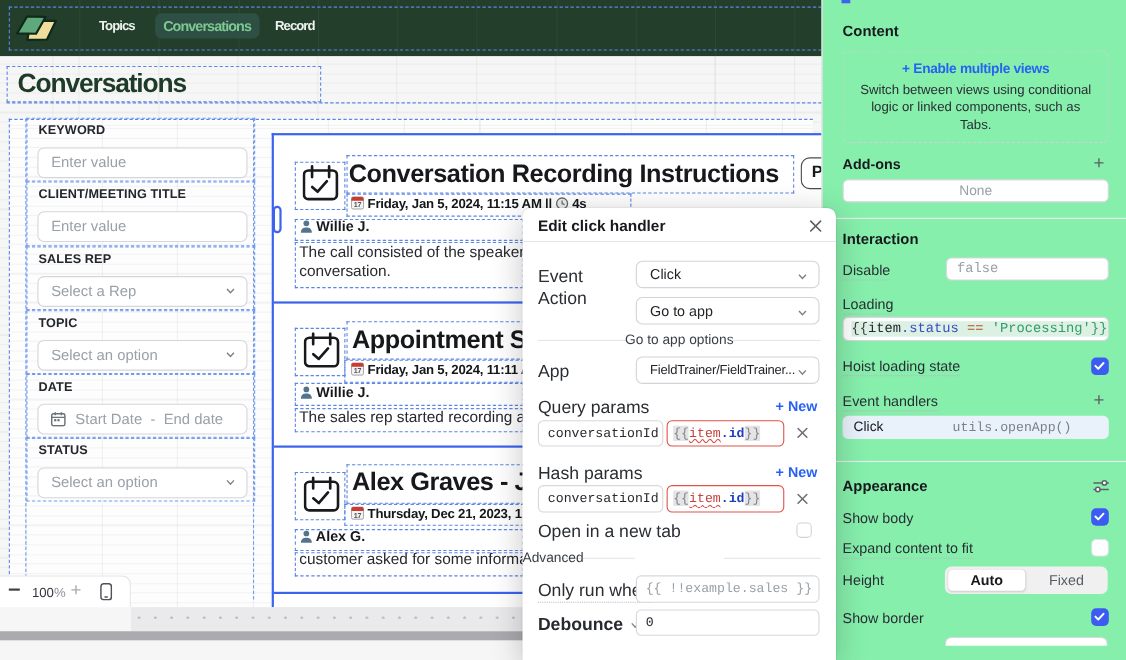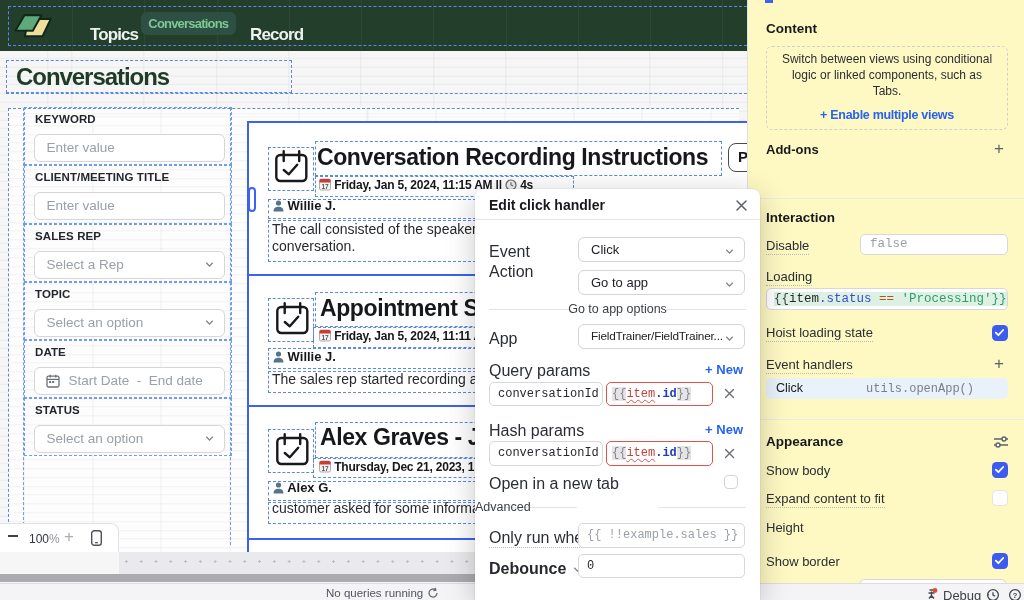--- a/index.html
+++ b/index.html
@@ -9,21 +9,21 @@
 #stage { position:relative; width:1024px; height:600px; overflow:hidden; }
 
 
 #canvas { left:0; top:0; width:747px; height:600px; background:#f6f6f7; overflow:hidden; }
 
 
 #hdr { left:0; top:0; width:747px; height:51px; background:#233f2b; }
 #hdr .gridv { position:absolute; top:0; bottom:0; width:1px; background:rgba(255,255,255,0.045); }
 #hdrsel { left:8px; top:6px; width:739px; height:40px;
   border-top:1px dashed #5b87e5; border-bottom:1px dashed #5b87e5; border-left:1px dashed #5b87e5; }
-.tab { position:absolute; top:12px; height:46px; line-height:46px; color:#eef2ee; font-weight:700; font-size:17px; letter-spacing:-0.9px; }
+.tab { position:absolute; top:0; height:46px; line-height:46px; color:#eef2ee; font-weight:700; font-size:12px; letter-spacing:-0.9px; }
 #tabpill { left:140.5px; top:11.5px; width:95.5px; height:23px; background:#2e5044; border-radius:6px; }
 #tabconv { width:95.5px; text-align:center; color:#7ec892; line-height:23px; top:11.5px; left:140.5px; height:23px; position:absolute; font-weight:700; font-size:13px; letter-spacing:-0.8px;}
 
 
 #cbody { left:0; top:51px; width:747px; height:501px; overflow:hidden;
   background-image:
     repeating-linear-gradient(to bottom, rgba(0,0,0,0.038) 0 1px, transparent 1px 8.8px),
     repeating-linear-gradient(to right, rgba(0,0,0,0.05) 0 1px, transparent 1px 72.3px);
   background-position: 0 6.8px, 71.3px 0;
 }
@@ -60,21 +60,21 @@
 
 #zoompill { left:0; top:523px; width:119px; height:29px; background:#fff; border:1px solid #e2e2e4; border-left:none; border-bottom:none; border-radius:0 8px 0 0; z-index:5; }
 #graystrip { left:119px; top:552px; width:628px; height:22px; background:#eaeaec; z-index:4;
   background-image:radial-gradient(circle at 7.4px 9.5px, #bdbdc2 1px, transparent 1.4px);
   background-size:14.8px 22px; }
 #scrollb { left:0; top:574px; width:747px; height:8px; background:#c9c9cc; z-index:4; }
 #scrollthumb { left:0; top:574px; width:747px; height:8px; background:#ababaf; z-index:5; }
 #statusbar { left:0; top:583px; width:1024px; height:17px; background:#f4f4f6; border-top:1px solid #dcdce0; z-index:6; font-size:11.5px; color:#515560; }
 
 
-#rpanel { left:747px; top:0; width:277px; height:600px; background:#fef9c3; border-left:1px solid #e2e2e4; z-index:3; }
+#rpanel { left:747px; top:0; width:277px; height:600px; background:#86efac; border-left:1px solid #e2e2e4; z-index:3; }
 .sechead { position:absolute; font-size:13.5px; font-weight:700; color:#17191d; }
 .plabel { position:absolute; font-size:13px; color:#2a2e34; }
 .dotu { border-bottom:1px dotted #b9b9c0; padding-bottom:1px; }
 .pinput { position:absolute; background:#fff; border:1px solid #d8d8db; border-radius:5px; }
 .mono { font-family:"Liberation Mono", monospace; }
 .cb { position:absolute; width:16px; height:16px; border-radius:4.5px; }
 .cb.on { background:#3c5bf0; }
 .cb.off { background:#fff; border:1px solid #e3e3e6; }
 .divider { position:absolute; left:0; width:277px; height:1px; background:#ebebee; }
 
@@ -238,25 +238,26 @@
       <div class="tab" style="left:90px">Topics</div>
       <div id="tabpill" class="abs"></div>
       <div id="tabconv">Conversations</div>
       <div class="tab" style="left:250px">Record</div>
     </div>
   </div>
   <div id="rpanel" class="abs">
     <div class="abs" style="left:17px; top:0; width:8px; height:3px; background:#3c63ee"></div>
     <div class="sechead" style="left:18px; top:21px">Content</div>
     <div class="abs" style="left:18px; top:46px; width:242px; height:84px; border:1px dashed #cfcfd4; border-radius:6px; text-align:center">
+      <div style="margin-top:8px; font-size:12.5px; color:#2762f2; font-weight:700; letter-spacing:-0.3px">+ Enable multiple views</div>
       <div style="margin-top:4px; font-size:12px; color:#2a2e34; line-height:16.2px">Switch between views using conditional<br>logic or linked components, such as<br>Tabs.</div>
-      <div style="margin-top:8px; font-size:12.5px; color:#2762f2; font-weight:700; letter-spacing:-0.3px">+ Enable multiple views</div>
     </div>
     <div class="plabel" style="left:18px; top:142px; font-weight:700; color:#17191d">Add-ons</div>
     <div class="abs" style="left:246px; top:139px; font-size:17px; color:#5c6167; font-weight:400">+</div>
+    <div class="pinput" style="left:18px; top:163px; width:242px; height:21px; text-align:center; font-size:12.5px; color:#9aa0a8; line-height:19px">None</div>
     <div class="divider" style="top:198px"></div>
     <div class="sechead" style="left:18px; top:210px">Interaction</div>
     <div class="plabel" style="left:18px; top:238px"><span class="dotu">Disable</span></div>
     <div class="pinput mono" style="left:112px; top:234px; width:148px; height:21px; font-size:12.5px; color:#9aa0a8; line-height:19px; padding-left:9px">false</div>
     <div class="plabel" style="left:18px; top:269px"><span class="dotu">Loading</span></div>
     <div class="pinput mono" style="left:18px; top:288px; width:242px; height:22px; font-size:12.5px; line-height:20px; padding-left:7px"><span style="background:#ddf0e4"><span style="color:#3a3f45">{{</span><span style="color:#24282d">item</span><span style="color:#3b4cc8">.status</span> <span style="color:#b3541e">==</span> <span style="color:#2f9e68">'Processing'}}</span></span></div>
     <div class="plabel" style="left:18px; top:325px"><span class="dotu">Hoist loading state</span></div>
     <div class="cb on" style="left:244px; top:325px"><svg width="15" height="15" viewBox="0 0 15 15">
           <path d="M3.8 7.6 L6.4 10.2 L11.2 5" fill="none" stroke="#fff" stroke-width="1.8" stroke-linecap="round" stroke-linejoin="round"></path>
         </svg></div>
@@ -273,20 +274,24 @@
         <circle cx="11" cy="4" r="2" fill="#fff" stroke="#5c6167" stroke-width="1.4"></circle>
         <circle cx="5" cy="10" r="2" fill="#fff" stroke="#5c6167" stroke-width="1.4"></circle>
       </svg>
     <div class="plabel" style="left:18px; top:463px">Show body</div>
     <div class="cb on" style="left:244px; top:462px"><svg width="15" height="15" viewBox="0 0 15 15">
           <path d="M3.8 7.6 L6.4 10.2 L11.2 5" fill="none" stroke="#fff" stroke-width="1.8" stroke-linecap="round" stroke-linejoin="round"></path>
         </svg></div>
     <div class="plabel" style="left:18px; top:491px"><span class="dotu">Expand content to fit</span></div>
     <div class="cb off" style="left:244px; top:490px"></div>
     <div class="plabel" style="left:18px; top:520px">Height</div>
+    <div class="abs" style="left:111px; top:515px; width:148px; height:25px; background:#f0f0f1; border-radius:6px">
+      <div class="abs" style="left:3px; top:3px; width:70px; height:19px; background:#fff; border-radius:4px; box-shadow:0 1px 2px rgba(0,0,0,0.15); text-align:center; font-size:13px; font-weight:700; color:#17191d; line-height:19px">Auto</div>
+      <div class="abs" style="left:73px; top:0; width:75px; height:25px; text-align:center; font-size:13px; color:#565c64; line-height:25px">Fixed</div>
+    </div>
     <div class="plabel" style="left:18px; top:554px">Show border</div>
     <div class="cb on" style="left:244px; top:553px"><svg width="15" height="15" viewBox="0 0 15 15">
           <path d="M3.8 7.6 L6.4 10.2 L11.2 5" fill="none" stroke="#fff" stroke-width="1.8" stroke-linecap="round" stroke-linejoin="round"></path>
         </svg></div>
     <div class="abs" style="left:111px; top:578.5px; width:148px; height:8px; border:1px solid #d8d8db; border-radius:6px 6px 0 0; border-bottom:none; background:#fff"></div>
   </div>
   <div id="modal" class="abs">
     <div class="abs" style="left:14px; top:8px; font-size:14px; font-weight:700; color:#17191d">Edit click handler</div>
     <svg class="abs" style="left:260px; top:10px" width="13" height="13" viewBox="0 0 13 13">
         <path d="M2 2 L11 11 M11 2 L2 11" stroke="#5c6167" stroke-width="1.5" stroke-linecap="round"></path>
@@ -338,33 +343,13 @@
     <div class="abs" style="left:29px; top:8px; font-size:12px; color:#33373d">100<span style="color:#8f939a">%</span></div>
     <div class="abs" style="left:64px; top:2.5px; font-size:17px; font-weight:400; color:#a9adb2">+</div>
     <svg class="abs" style="left:91px; top:6px" width="11" height="16" viewBox="0 0 11 16">
         <rect x="0.7" y="0.7" width="9.6" height="14.6" rx="2.6" fill="none" stroke="#4e5258" stroke-width="1.4"></rect>
         <path d="M4 12.7 H7" stroke="#4e5258" stroke-width="1.2"></path>
       </svg>
   </div>
   <div id="graystrip" class="abs"></div>
   <div id="scrollb" class="abs"></div>
   <div id="scrollthumb" class="abs"></div>
-  <div id="statusbar" class="abs">
-    <div class="abs" style="left:326px; top:2.5px">No queries running</div>
-    <svg class="abs" style="left:427px; top:3px" width="12" height="12" viewBox="0 0 12 12">
-        <path d="M10 6 A4 4 0 1 1 8.5 2.9 M8.3 0.8 L8.8 3.2 L6.4 3.6" fill="none" stroke="#6a6f75" stroke-width="1.3"></path>
-      </svg>
-    <svg class="abs" style="left:925px; top:4px" width="13" height="13" viewBox="0 0 13 13">
-        <path d="M6.5 3.5 L6.5 10 M3.5 5 L9.5 5 M4 10.5 L6.5 7.5 L9 10.5 M4.5 2 L8.5 2" stroke="#44484e" stroke-width="1.4" fill="none"></path>
-        <circle cx="10" cy="2.5" r="2.4" fill="#e5483d"></circle>
-      </svg>
-    <div class="abs" style="left:943px; top:3.5px; font-size:13px; color:#3e434a">Debug</div>
-    <svg class="abs" style="left:986px; top:4px" width="14" height="14" viewBox="0 0 14 14">
-        <circle cx="7" cy="7" r="5.4" fill="none" stroke="#44484e" stroke-width="1.3"></circle>
-        <path d="M7 4.2 V7 L9.2 8.2" stroke="#44484e" stroke-width="1.3" fill="none"></path>
-        <path d="M1.6 5 L0.8 7.6 L3.4 7.2" fill="#44484e" stroke="none"></path>
-      </svg>
-    <svg class="abs" style="left:1008px; top:4px" width="14" height="14" viewBox="0 0 14 14">
-        <circle cx="7" cy="7" r="5.4" fill="none" stroke="#44484e" stroke-width="1.3"></circle>
-        <text x="7" y="10" font-size="8" font-weight="bold" fill="#44484e" text-anchor="middle">?</text>
-      </svg>
-  </div>
 </div>
 
 </body></html>

